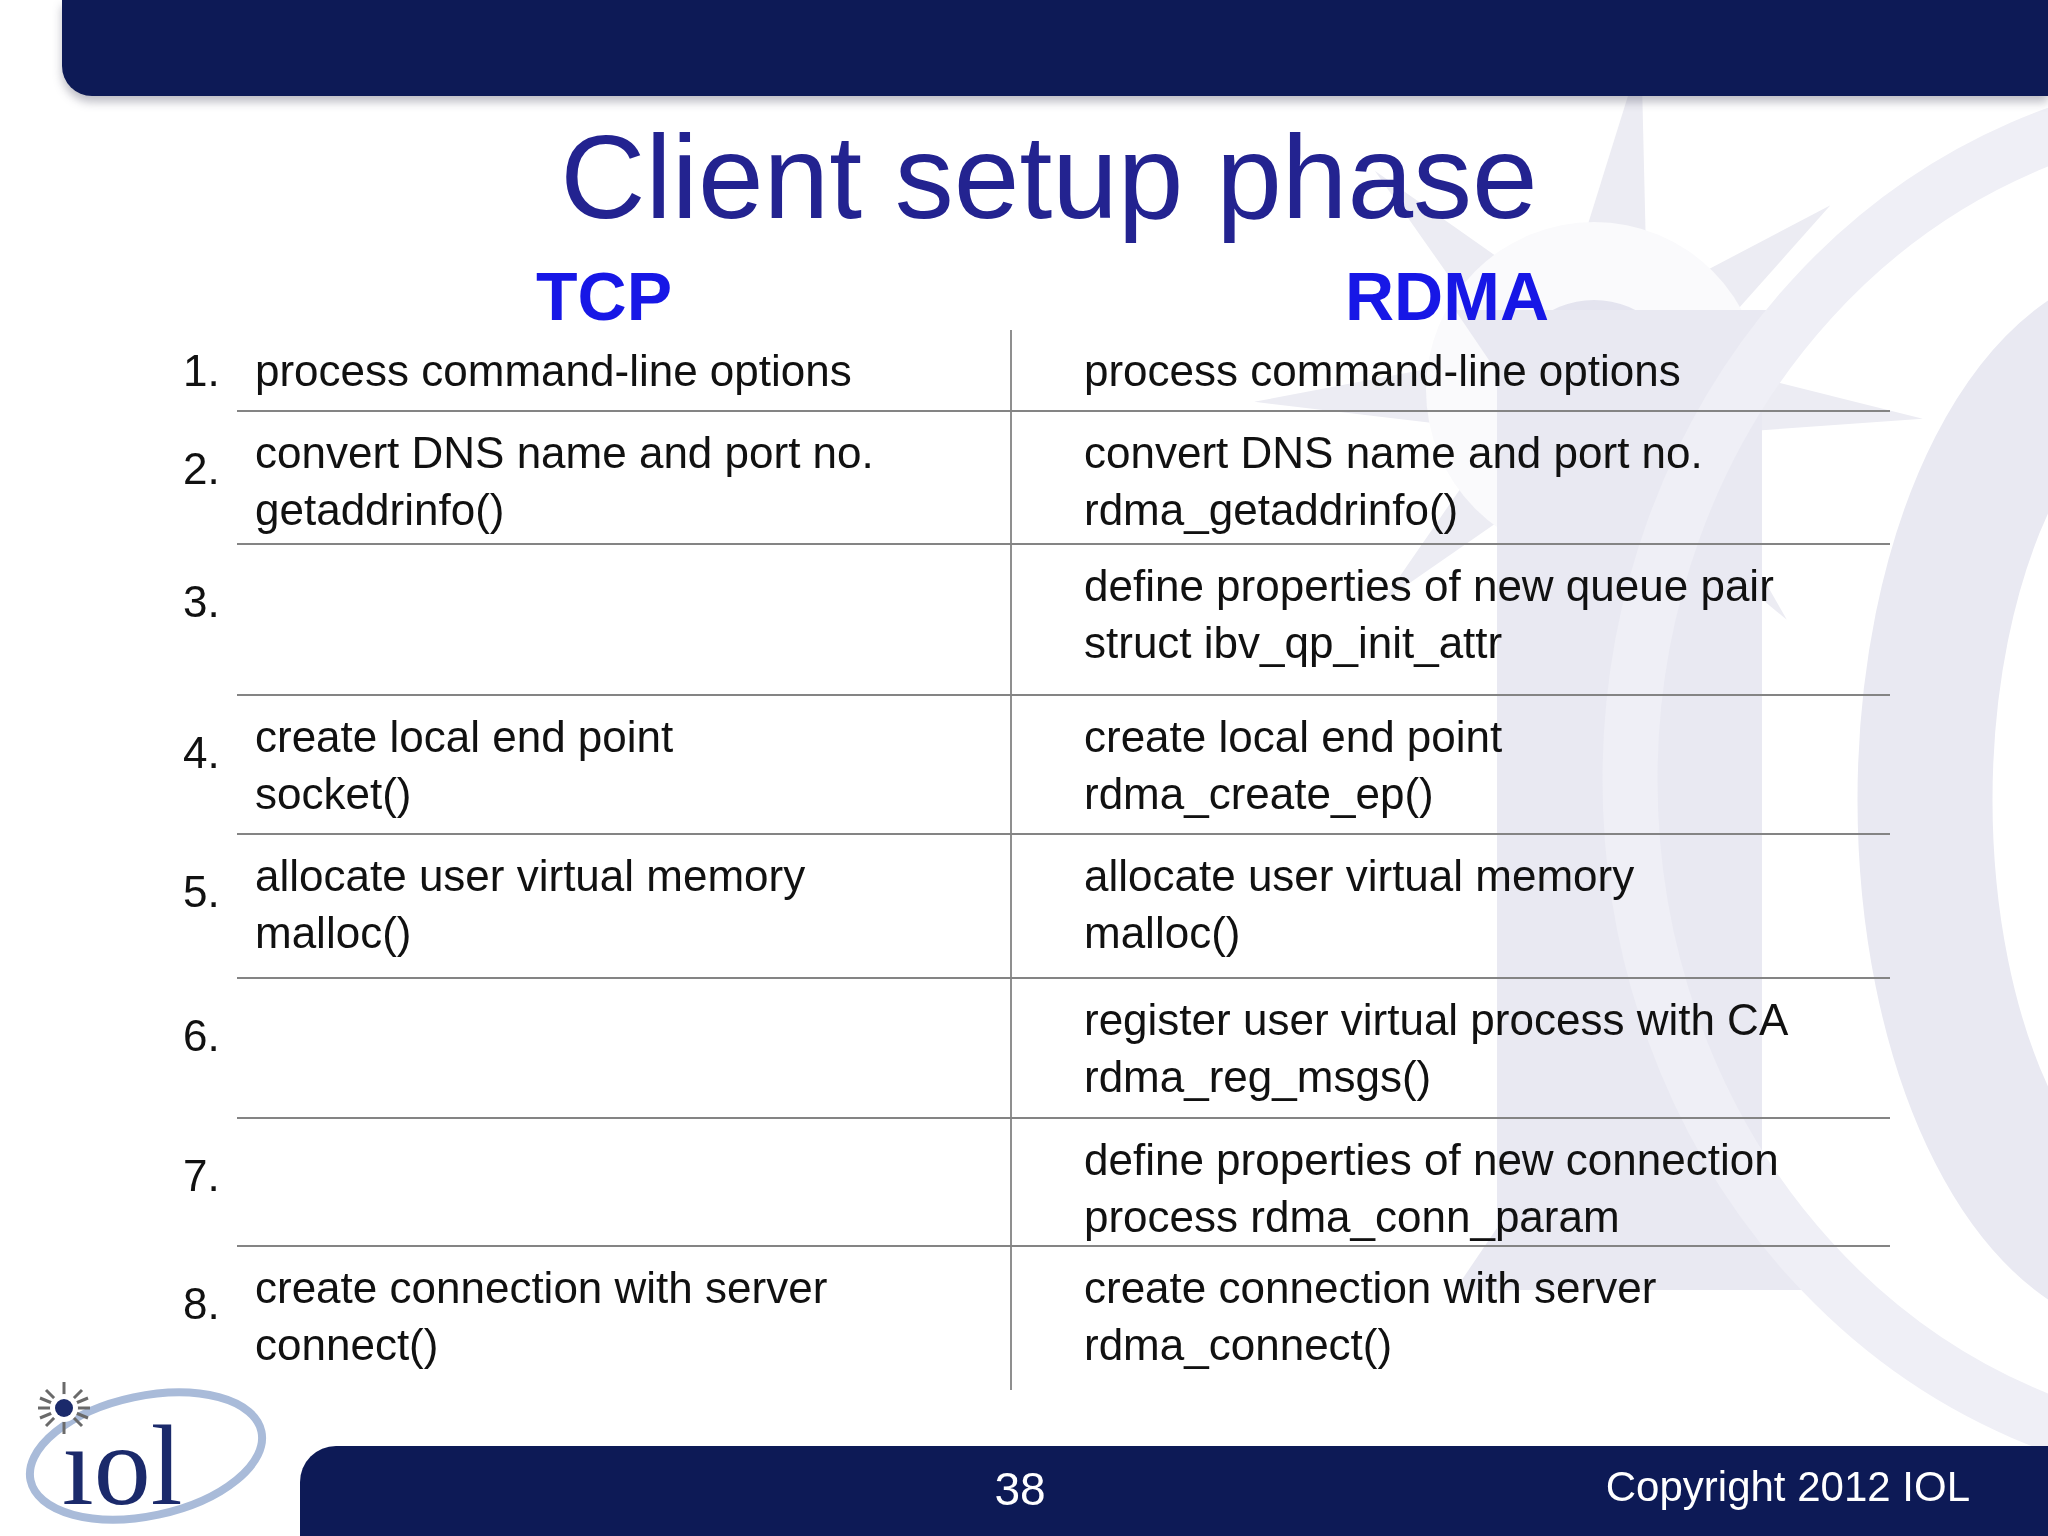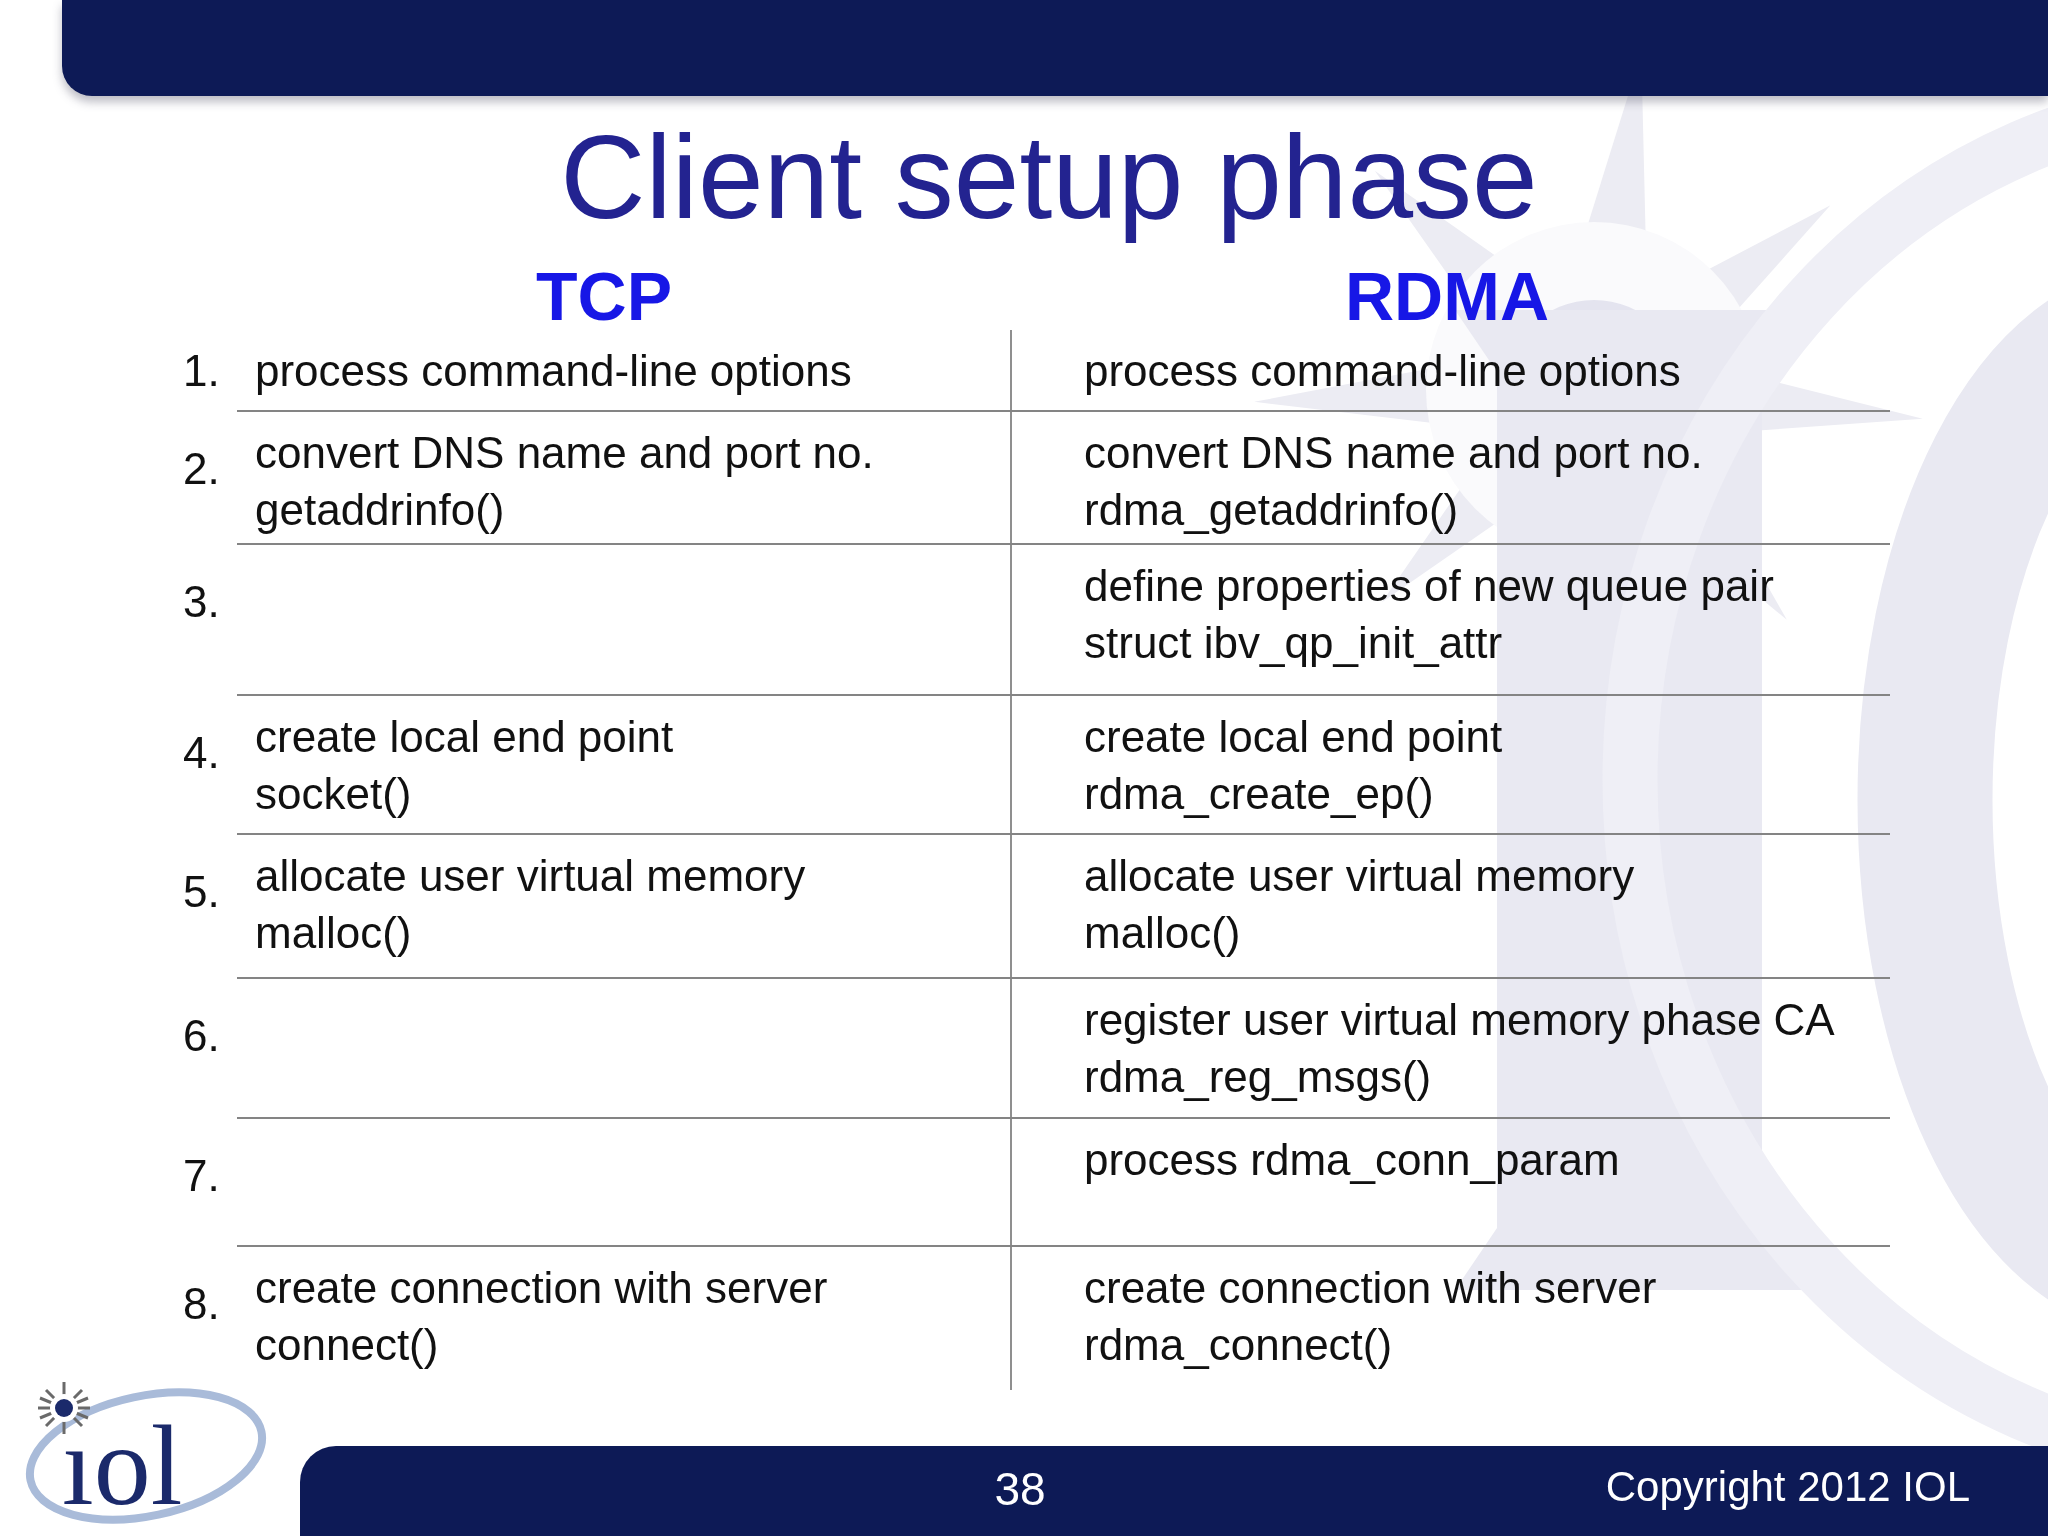--- a/index.html
+++ b/index.html
@@ -161,32 +161,33 @@
       </div>
     </div>
 
     <div class="row r6">
       <div class="num">6.</div>
       <div class="cell tcp-cell">
         <div></div>
         <div></div>
       </div>
       <div class="cell rdma-cell">
-        <div>register user virtual memory phase CA</div>
+        <div>register user virtual process with CA</div>
         <div>rdma_reg_msgs()</div>
       </div>
     </div>
 
     <div class="row r7">
       <div class="num">7.</div>
       <div class="cell tcp-cell">
         <div></div>
         <div></div>
       </div>
       <div class="cell rdma-cell">
+        <div>define properties of new connection</div>
         <div>process rdma_conn_param</div>
       </div>
     </div>
 
     <div class="row r8 last">
       <div class="num">8.</div>
       <div class="cell tcp-cell">
         <div>create connection with server</div>
         <div>connect()</div>
       </div>

